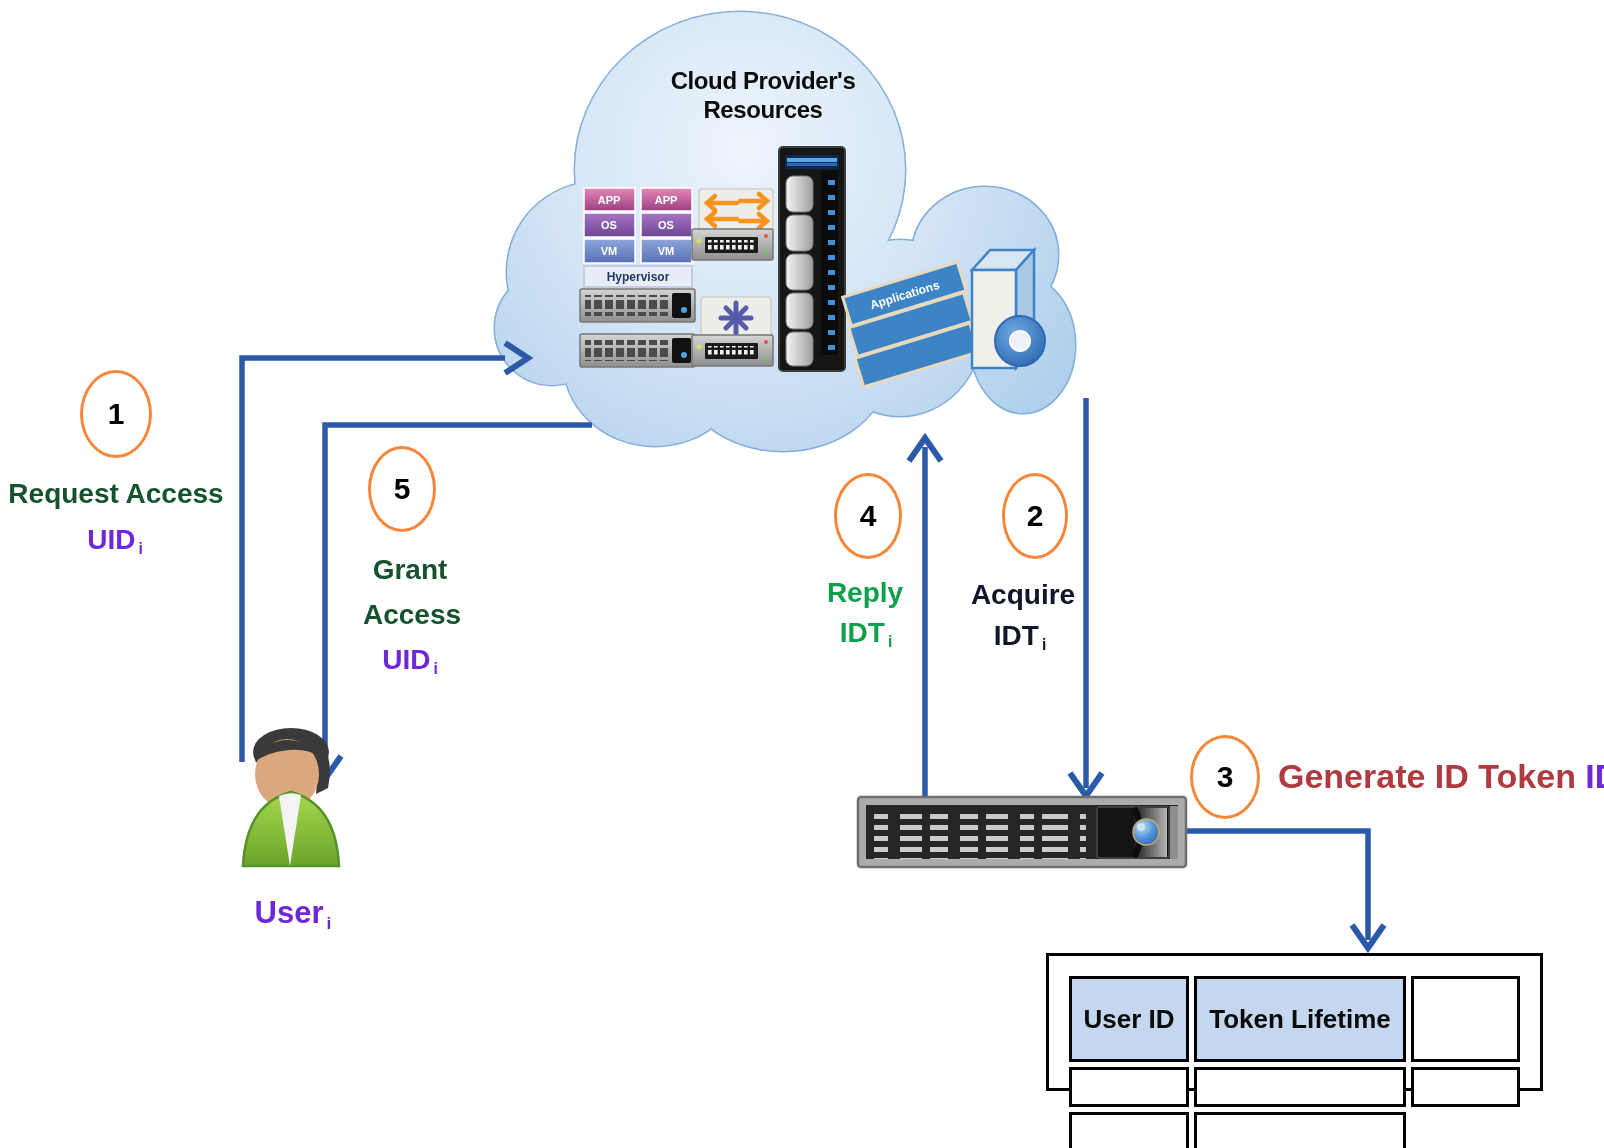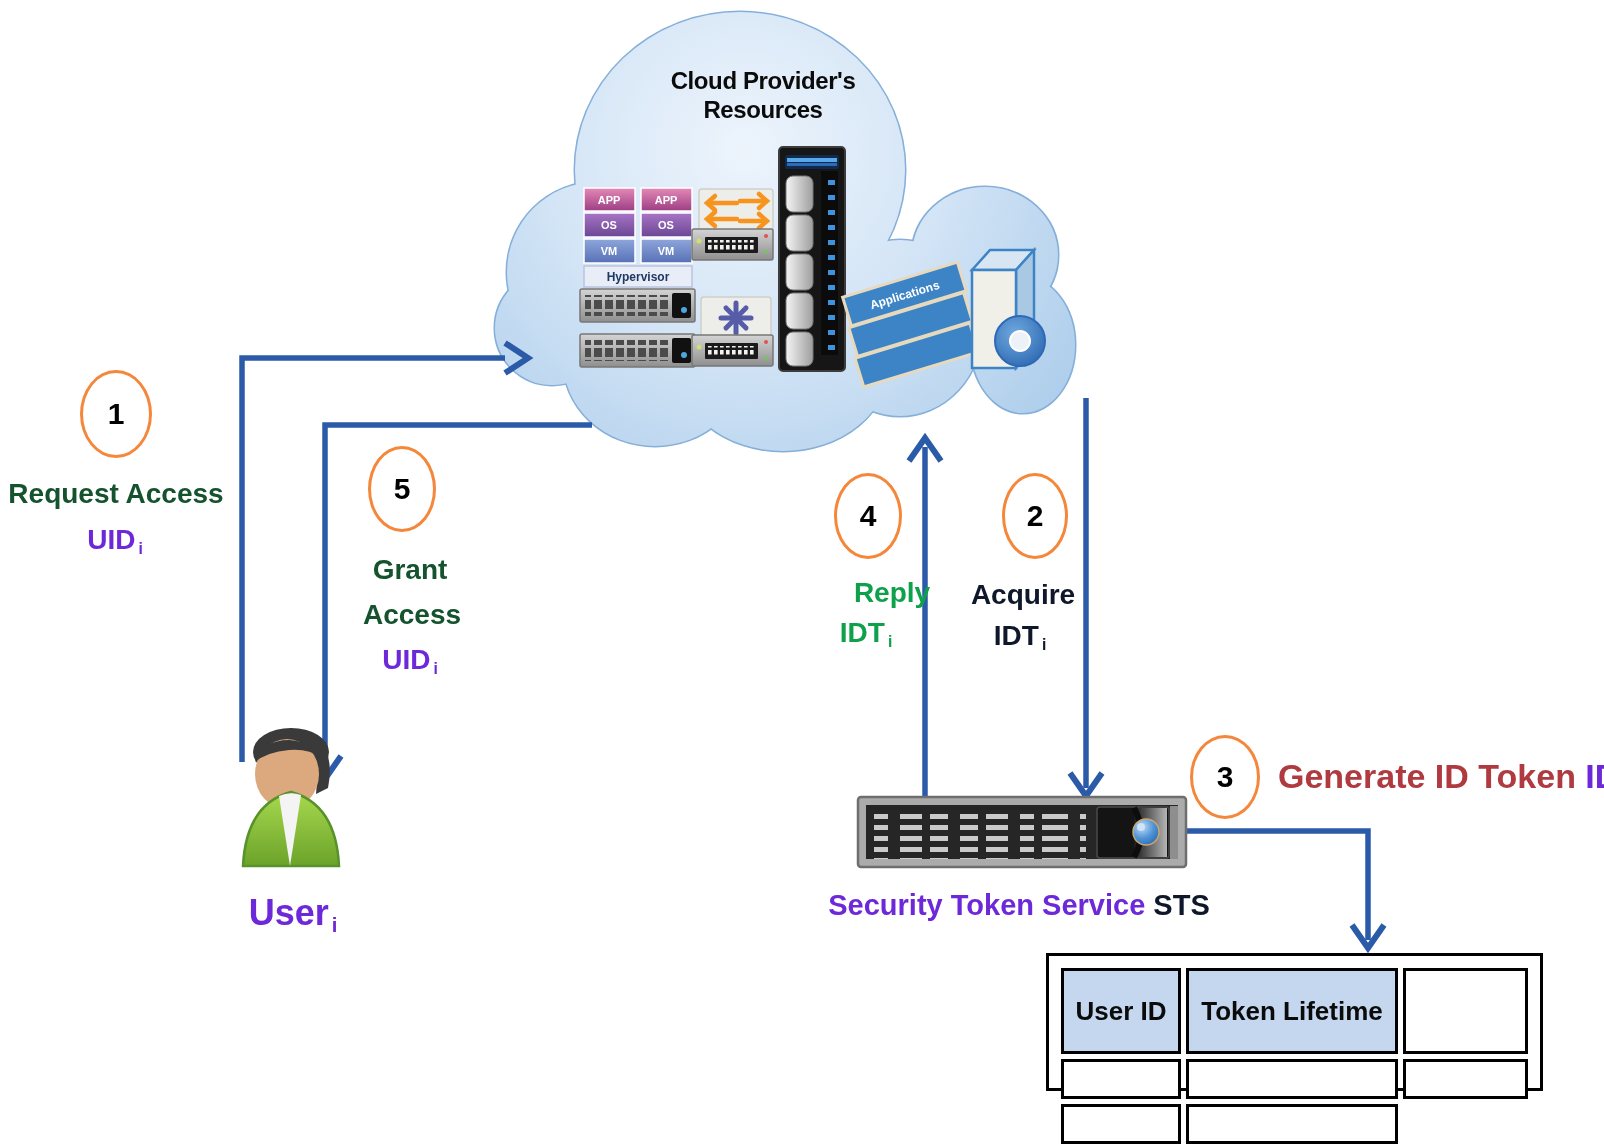--- a/index.html
+++ b/index.html
@@ -9,34 +9,34 @@
   .lbl{position:absolute;font-weight:bold;white-space:nowrap;
        transform:translate(-50%,-50%);line-height:1.1;}
   .lbl.anchor-left{transform:translate(0,-50%);}
   .c-blue{color:#14532d;}
   .c-green{color:#0FA04B;}
   .c-red{color:#0f172a;}
   .c-darkred{color:#AF3A40;}
   .c-black{color:#6d28d9;}
   .fs28{font-size:28px;}
   .fs27{font-size:34px;}
-  .fs30{font-size:36px;}
+  .fs30{font-size:31px;}
   .sub{font-size:0.56em;position:relative;top:0.34em;margin-left:3px;}
   .title{position:absolute;left:763px;top:66px;transform:translateX(-50%);
          text-align:center;font-weight:bold;font-size:24px;letter-spacing:-0.4px;
          color:#0b0b0b;line-height:29px;}
   .stepnum{position:absolute;border:3px solid #F5873B;border-radius:50%;
            display:flex;align-items:center;justify-content:center;
            font-weight:bold;font-size:30px;color:#000;box-sizing:border-box;
            background:transparent;}
   
   .idtable{position:absolute;left:1046px;top:953px;width:497px;height:138px;
            border:3px solid #000;box-sizing:border-box;background:#fff;
            display:grid;grid-template-columns:120px 212px 1fr;
-           grid-template-rows:86px 40px 40px;gap:5px;padding:12px;}
+           grid-template-rows:86px 40px 40px;gap:5px;padding:20px;}
   .idtable .hcell{border:3px solid #000;background:#C4D7EE;box-sizing:border-box;
            display:flex;align-items:center;justify-content:center;text-align:center;
            font-weight:bold;font-size:26px;line-height:38px;color:#0b0b0b;
            padding:0 6px;white-space:normal;}
   .idtable .bcell{border:3px solid #000;background:#fff;box-sizing:border-box;}
 </style>
 </head>
 <body>
 
 <div id="canvas">
@@ -281,39 +281,35 @@
 <div class="lbl fs28 c-black" style="left:115px;top:540px;">
   <span>UID</span><span class="sub">i</span>
 </div>
 
 <div class="lbl fs28 c-blue" style="left:410px;top:570px;">Grant</div>
 <div class="lbl fs28 c-blue" style="left:412px;top:615px;">Access</div>
 <div class="lbl fs28 c-black" style="left:410px;top:660px;">
   <span>UID</span><span class="sub">i</span>
 </div>
 
-<div class="lbl fs28 c-green" style="left:892px;top:593px;">Reply</div>
+<div class="lbl fs28 c-green" style="left:865px;top:593px;">Reply</div>
 <div class="lbl fs28 c-green" style="left:866px;top:633px;">
   <span>IDT</span><span class="sub">i</span>
 </div>
 
 <div class="lbl fs28 c-red" style="left:1023px;top:595px;">Acquire</div>
 <div class="lbl fs28 c-red" style="left:1020px;top:636px;">
   <span>IDT</span><span class="sub">i</span>
 </div>
 
 <div class="lbl anchor-left fs27" style="left:1278px;top:777px;">
   <span class="c-darkred">Generate ID Token</span>
   <span class="c-black">IDT</span>
 </div>
 
-<div class="lbl" style="left:1019px;top:906px;font-size:29px;">
-  <span class="c-black">Security Token Service</span>
-  <span class="c-red">STS</span>
-</div>
 
 <div class="lbl fs30 c-black" style="left:293px;top:913px;">
   <span>User</span><span class="sub">i</span>
 </div>
 
 <div class="idtable">
   <div class="hcell">User ID</div>
   <div class="hcell">Token Lifetime</div>
   <div class="bcell"></div>
   <div class="bcell"></div>

